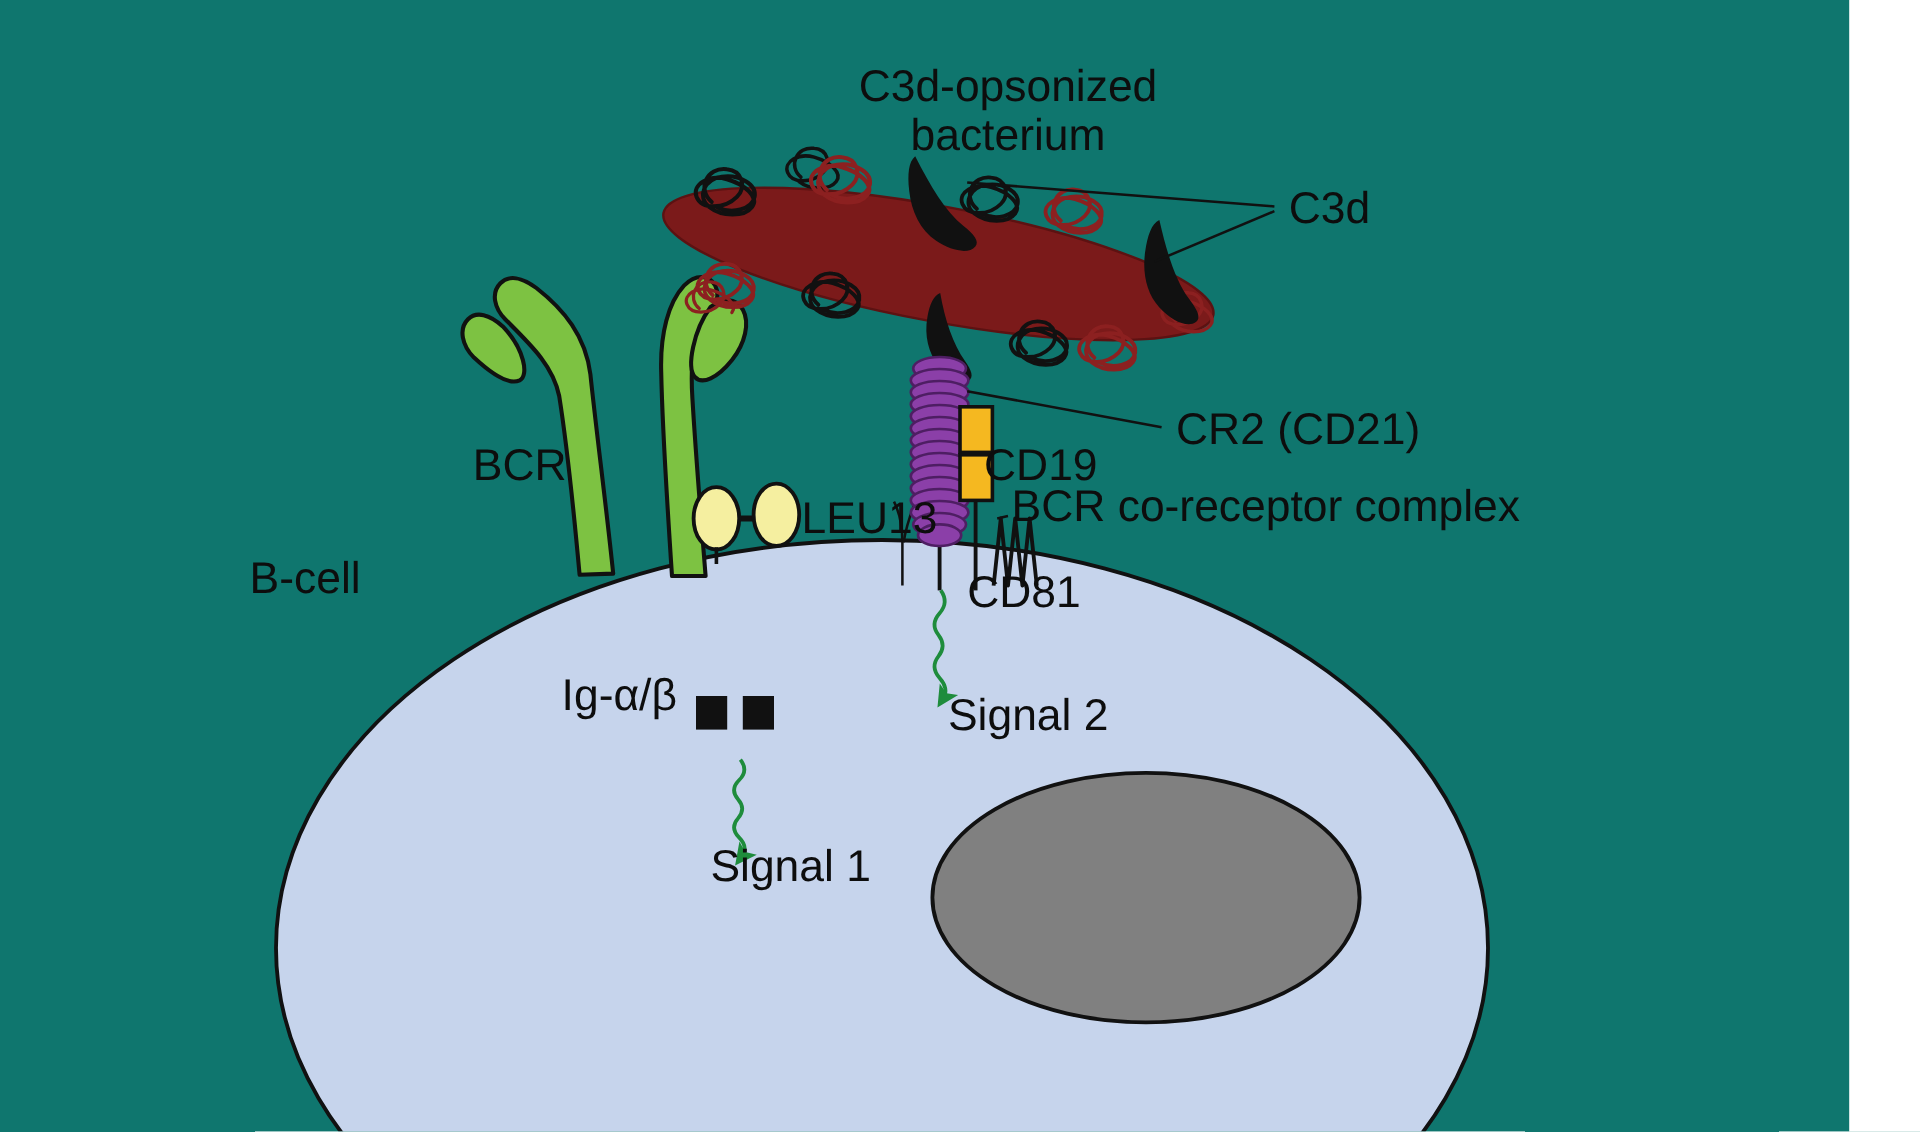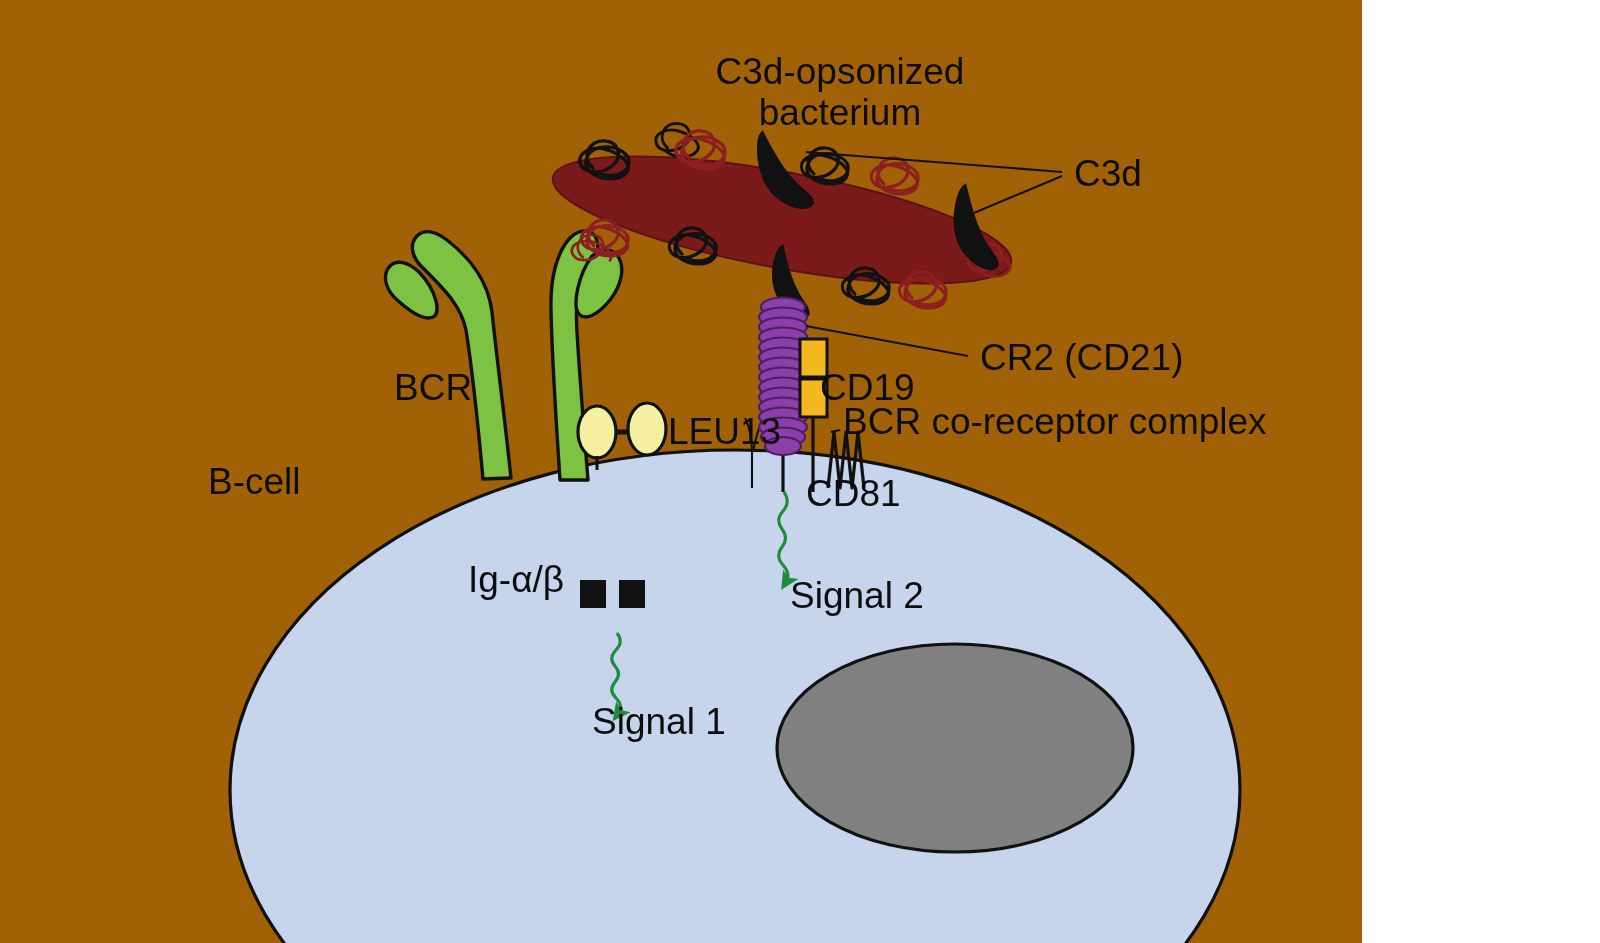--- a/index.html
+++ b/index.html
@@ -9,23 +9,23 @@
     background: #ffffff;
   }
   body {
     width: 1600px;
     height: 943px;
     overflow: hidden;
     font-family: "Liberation Sans", sans-serif;
   }
   #figure {
     position: relative;
-    width: 1362px;
+    width: 1541px;
     height: 943px;
-    background: #a16207;
+    background: #0f766e;
   }
   #figure svg {
     display: block;
     width: 1600px;
     height: 943px;
   }
   text {
     font-family: "Liberation Sans", sans-serif;
     fill: #0d0d0d;
     white-space: pre;

